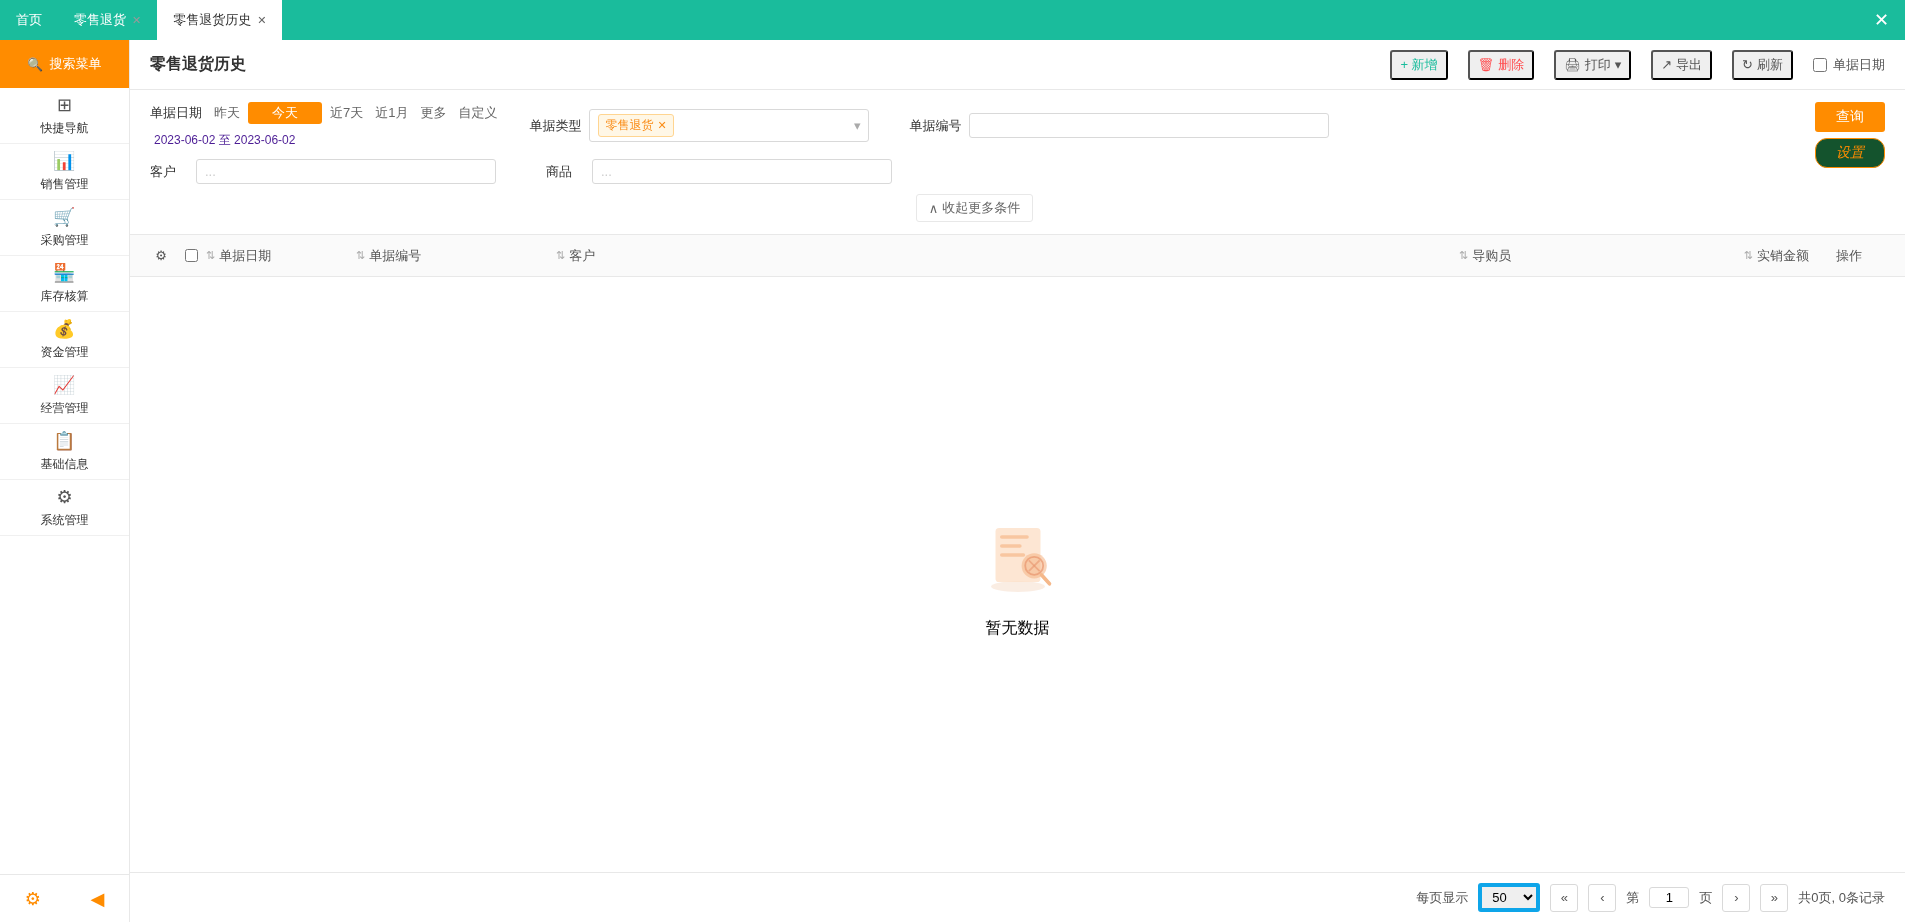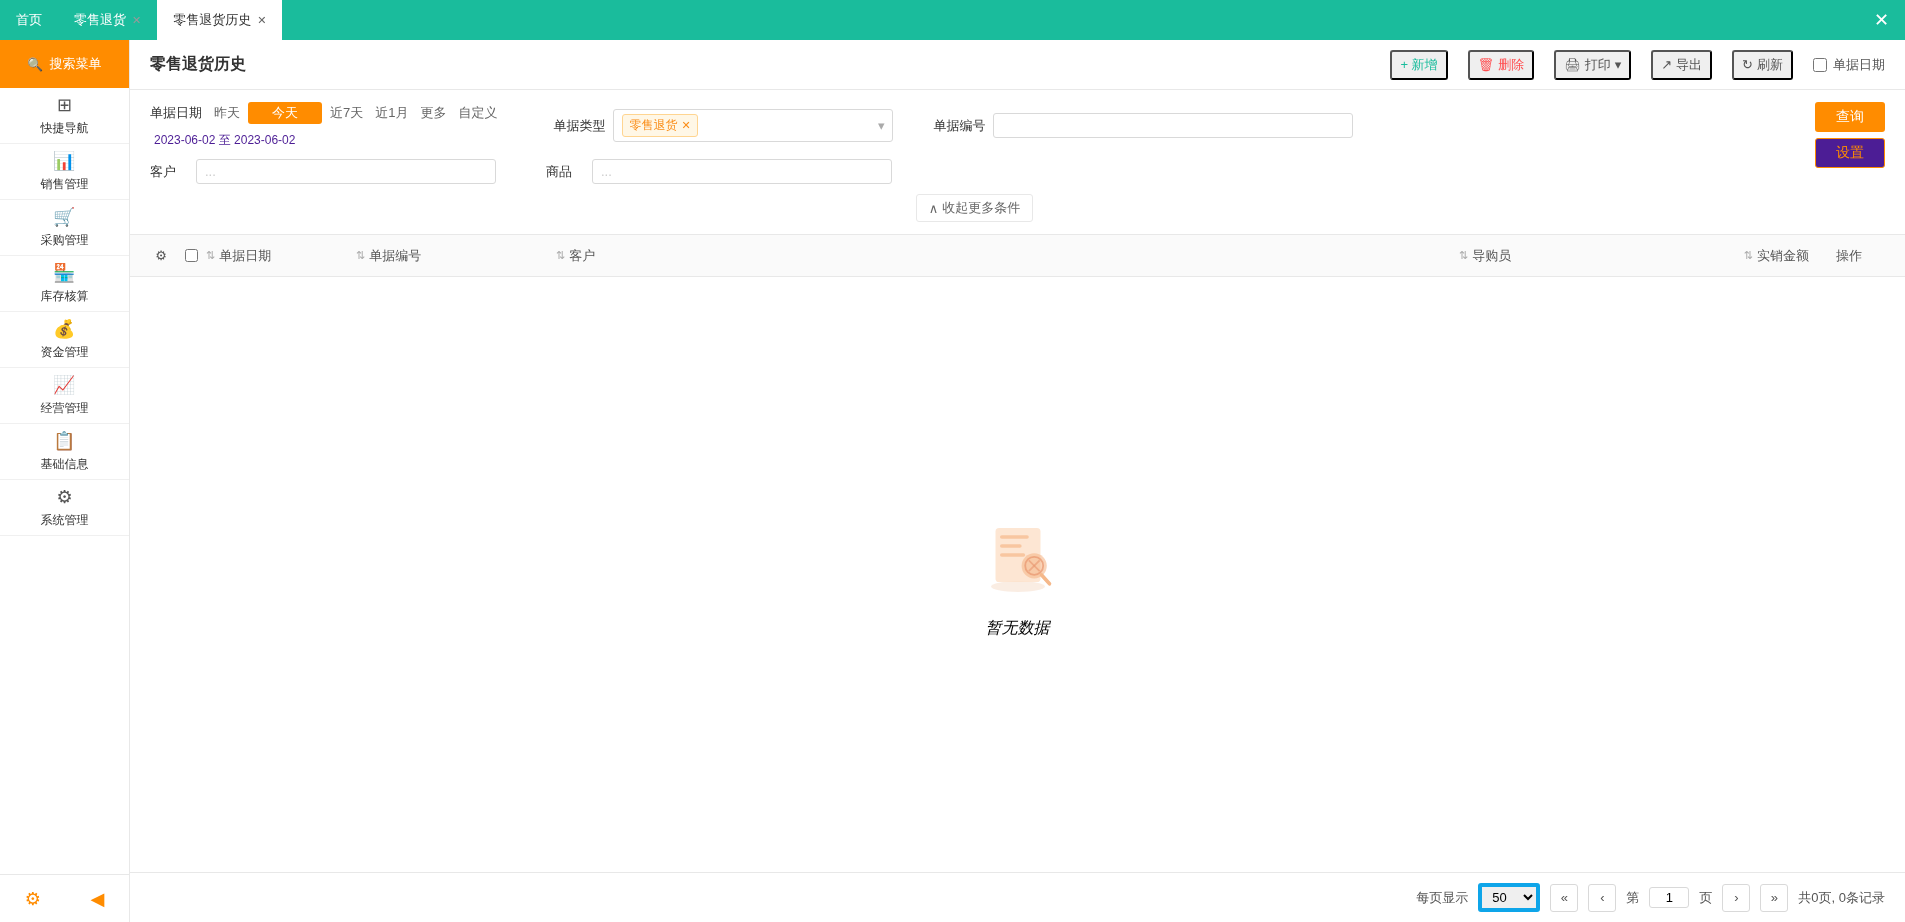--- a/index.html
+++ b/index.html
@@ -260,21 +260,20 @@
     .sort-icon { color: #aaa; font-size: 11px; }
 
     
     .empty-state {
       flex: 1;
       display: flex;
       flex-direction: column;
       align-items: center;
       justify-content: center;
       gap: 18px;
-      font-style: italic;
     }
     .empty-icon {
       width: 90px;
       height: 90px;
     }
 
     
     .pagination {
       height: 50px;
       background: #fff;
@@ -322,27 +321,28 @@
     .query-btn {
       background: #ff8c00;
       color: #fff;
       border: none;
       border-radius: 3px;
       padding: 6px 20px;
       font-size: 14px;
       cursor: pointer;
     }
     .settings-btn {
-      background: #4c1d95;
+      background: #14532d;
       color: #ff8c00;
       border: 1px solid #ff8c00;
-      border-radius: 3px;
+      border-radius: 12px;
       padding: 5px 20px;
       font-size: 14px;
       cursor: pointer;
+      font-style: italic;
     }
     .action-right-panel {
       display: flex;
       flex-direction: column;
       gap: 6px;
     }
     .filter-main {
       flex: 1;
     }
   </style>
@@ -457,21 +457,21 @@
                   <span class="date-opt active">今天</span>
                   <span class="date-opt">近7天</span>
                   <span class="date-opt">近1月</span>
                   <span class="date-opt">更多</span>
                   <span class="date-opt">自定义</span>
                 </div>
               </div>
               <span class="date-range">2023-06-02 至 2023-06-02</span>
             </div>
 
-            <div style="display:flex; align-items:center; gap:8px; margin-left:32px;">
+            <div style="display:flex; align-items:center; gap:8px; margin-left:8px;">
               <span class="filter-label">单据类型</span>
               <div class="filter-select" style="min-width:280px;">
                 <div style="display:flex; gap:4px; align-items:center;">
                   <span class="filter-tag">
                     <span>零售退货</span>
                     <span class="filter-tag-close">✕</span>
                   </span>
                 </div>
                 <span style="color:#aaa;">▾</span>
               </div>

